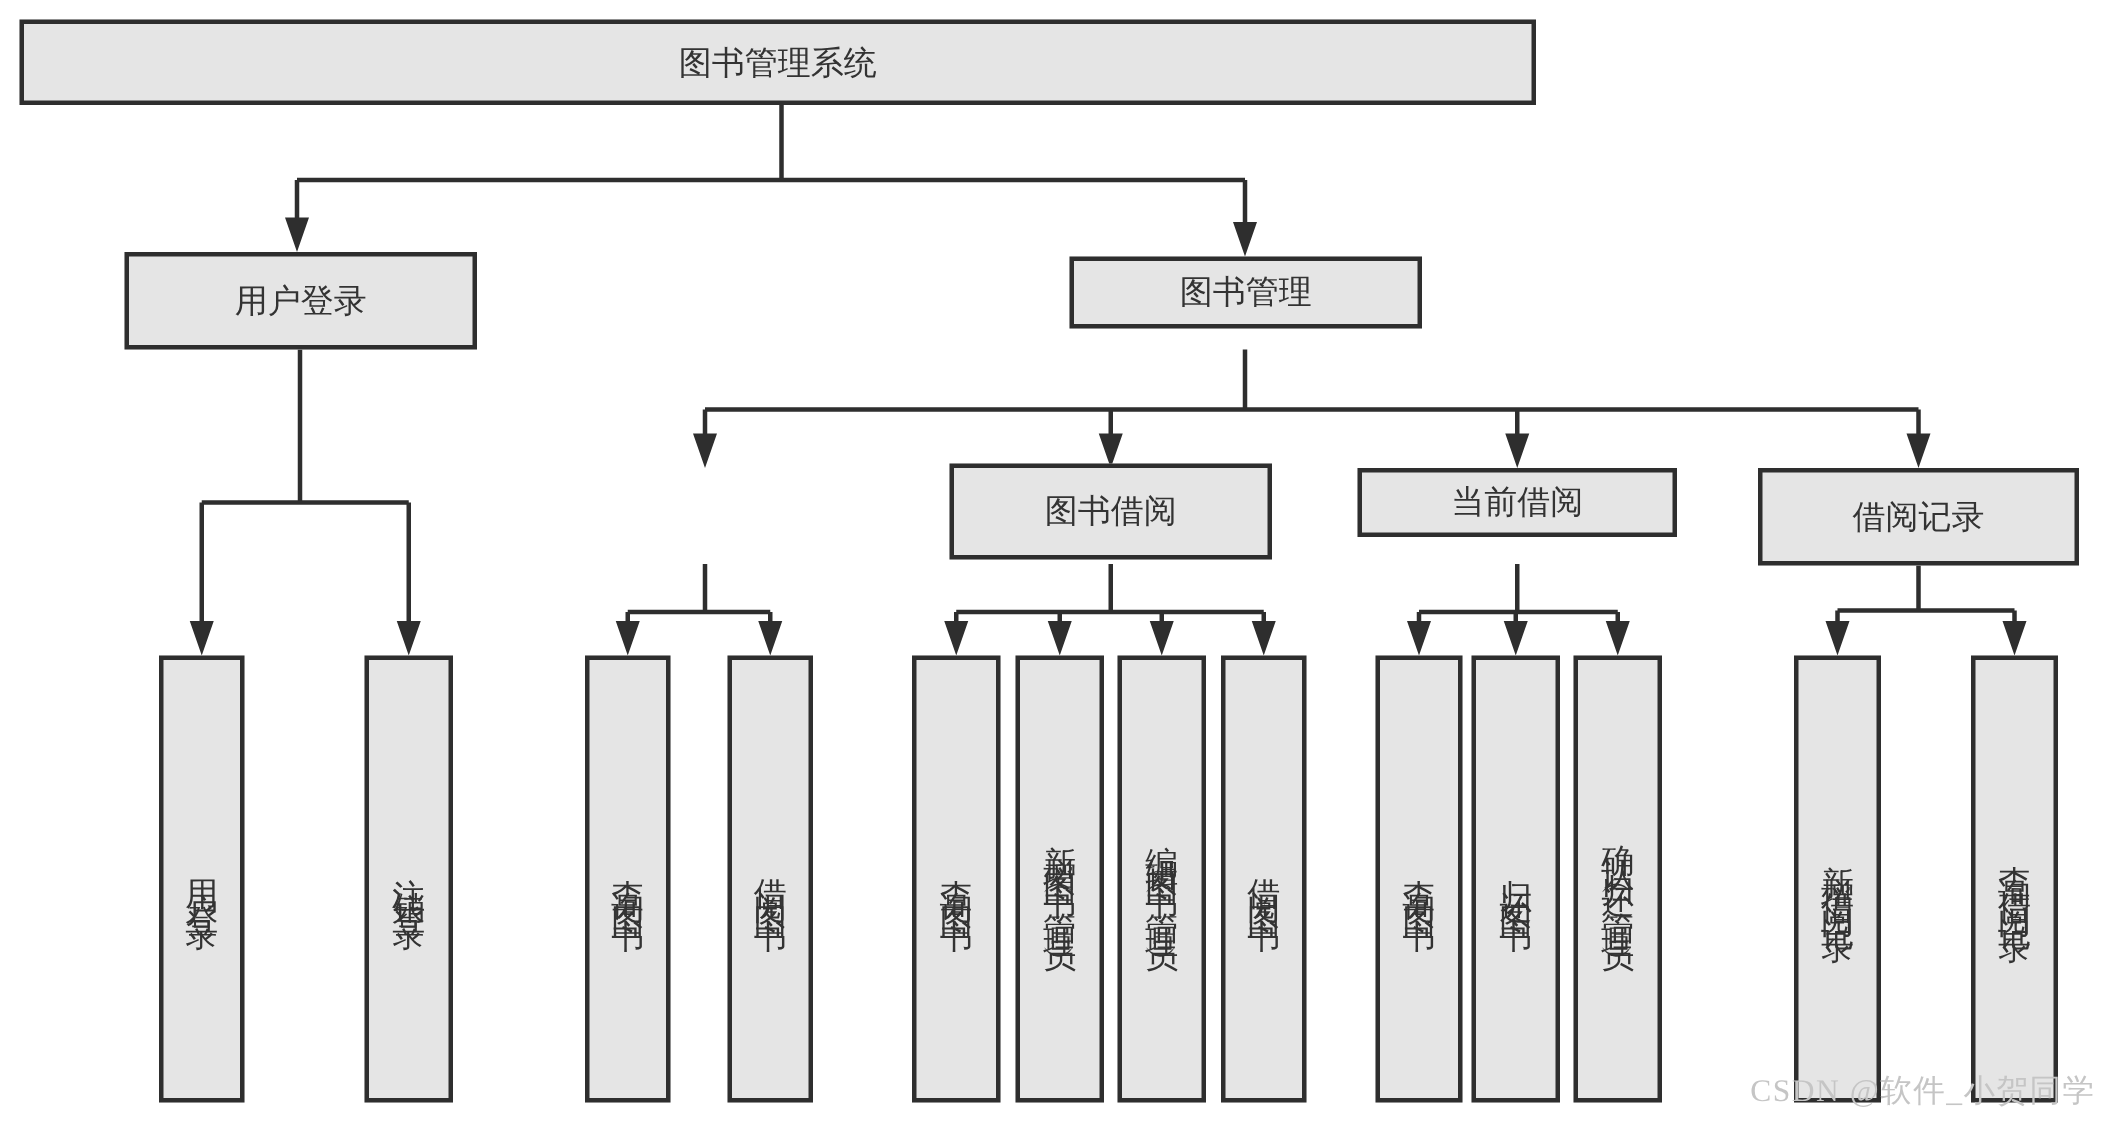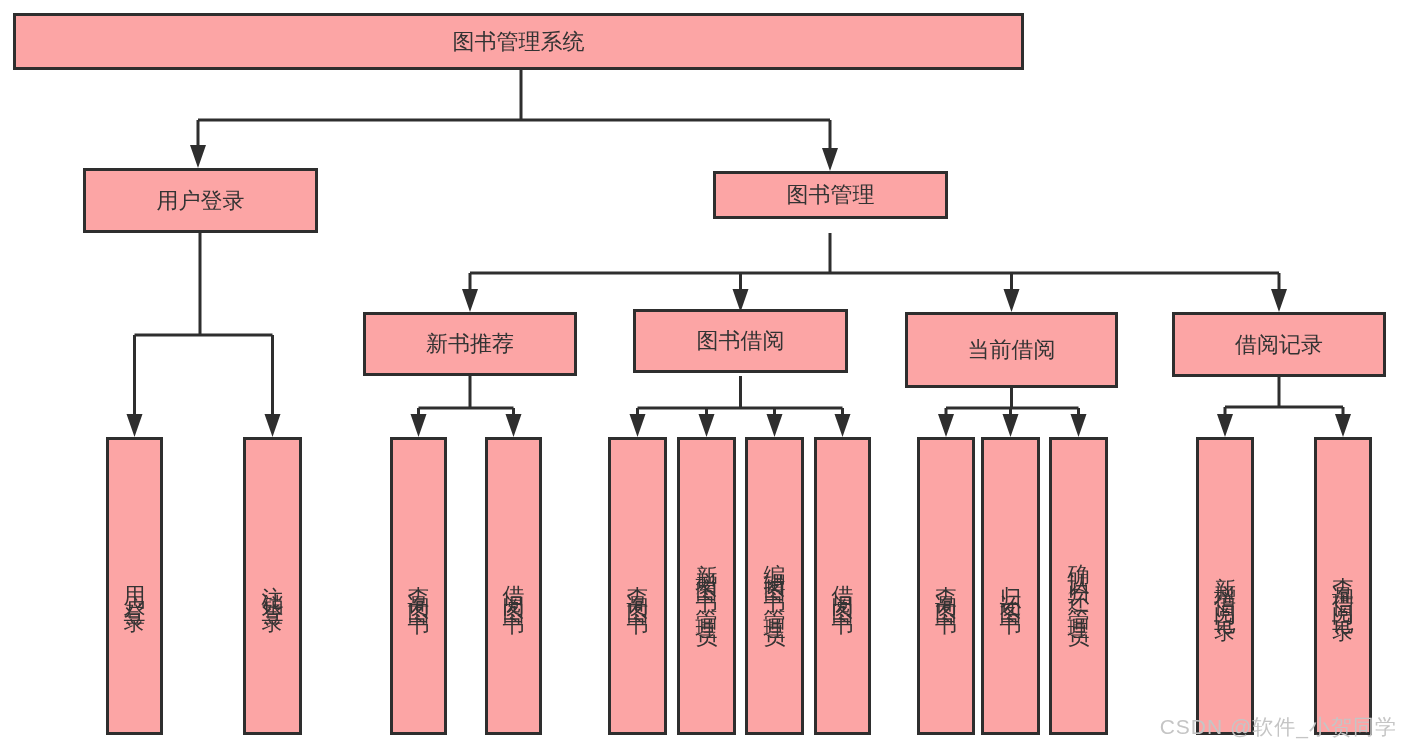--- a/index.html
+++ b/index.html
@@ -8,21 +8,21 @@
     width:1405px; height:747px;
     background:#ffffff;
     overflow:hidden;
     font-family:"Liberation Sans","DejaVu Sans",sans-serif;
   }
   #connectors { position:absolute; left:0; top:0; pointer-events:none; }
   .node {
     position:absolute;
     box-sizing:border-box;
     border:3px solid #2e2e2e;
-    background:#fca5a5;
+    background:#e5e5e5;
     display:flex;
     align-items:center;
     justify-content:center;
     color:#333333;
     font-size:22px;
     text-align:center;
     white-space:nowrap;
   }
   .node.v {
     writing-mode:vertical-rl;
@@ -30,20 +30,21 @@
     letter-spacing:9px;
     white-space:normal;
   }
   #watermark {
     position:absolute;
     right:8px;
     bottom:6px;
     font-size:21px;
     color:#c5c5c5;
     letter-spacing:1px;
+    font-family:Liberation Serif, serif;
   }
 </style>
 </head>
 <body>
 
 <div id="canvas">
 
   <svg id="connectors" width="1405" height="747" viewBox="0 0 1405 747">
 
     <path fill="none" stroke="#2e2e2e" stroke-width="3" d="
@@ -75,23 +76,22 @@
       M1070.5,414 L1086.5,414 L1078.5,437 Z
       M1217,414 L1233,414 L1225,437 Z
       M1335,414 L1351,414 L1343,437 Z"></path>
   </svg>
 
   <div class="node" style="left:13px;top:13px;width:1011px;height:57px">图书管理系统</div>
 
   <div class="node" style="left:83px;top:168px;width:235px;height:65px">用户登录</div>
   <div class="node" style="left:713px;top:171px;width:235px;height:48px">图书管理</div>
 
-  <div class="node" style="left:363px;top:312px;width:214px;height:64px">新书推荐</div>
   <div class="node" style="left:633px;top:309px;width:215px;height:64px">图书借阅</div>
-  <div class="node" style="left:905px;top:312px;width:213px;height:76px">当前借阅</div>
+  <div class="node" style="left:905px;top:312px;width:213px;height:46px">当前借阅</div>
   <div class="node" style="left:1172px;top:312px;width:214px;height:65px">借阅记录</div>
 
   <div class="node v" style="left:106px;top:437px;width:57px;height:298px">用户登录</div>
   <div class="node v" style="left:243px;top:437px;width:59px;height:298px">注销登录</div>
 
   <div class="node v" style="left:390px;top:437px;width:57px;height:298px">查询图书</div>
   <div class="node v" style="left:485px;top:437px;width:57px;height:298px">借阅图书</div>
 
   <div class="node v" style="left:608px;top:437px;width:59px;height:298px">查询图书</div>
   <div class="node v" style="left:677px;top:437px;width:59px;height:298px">新增图书（管理员）</div>

